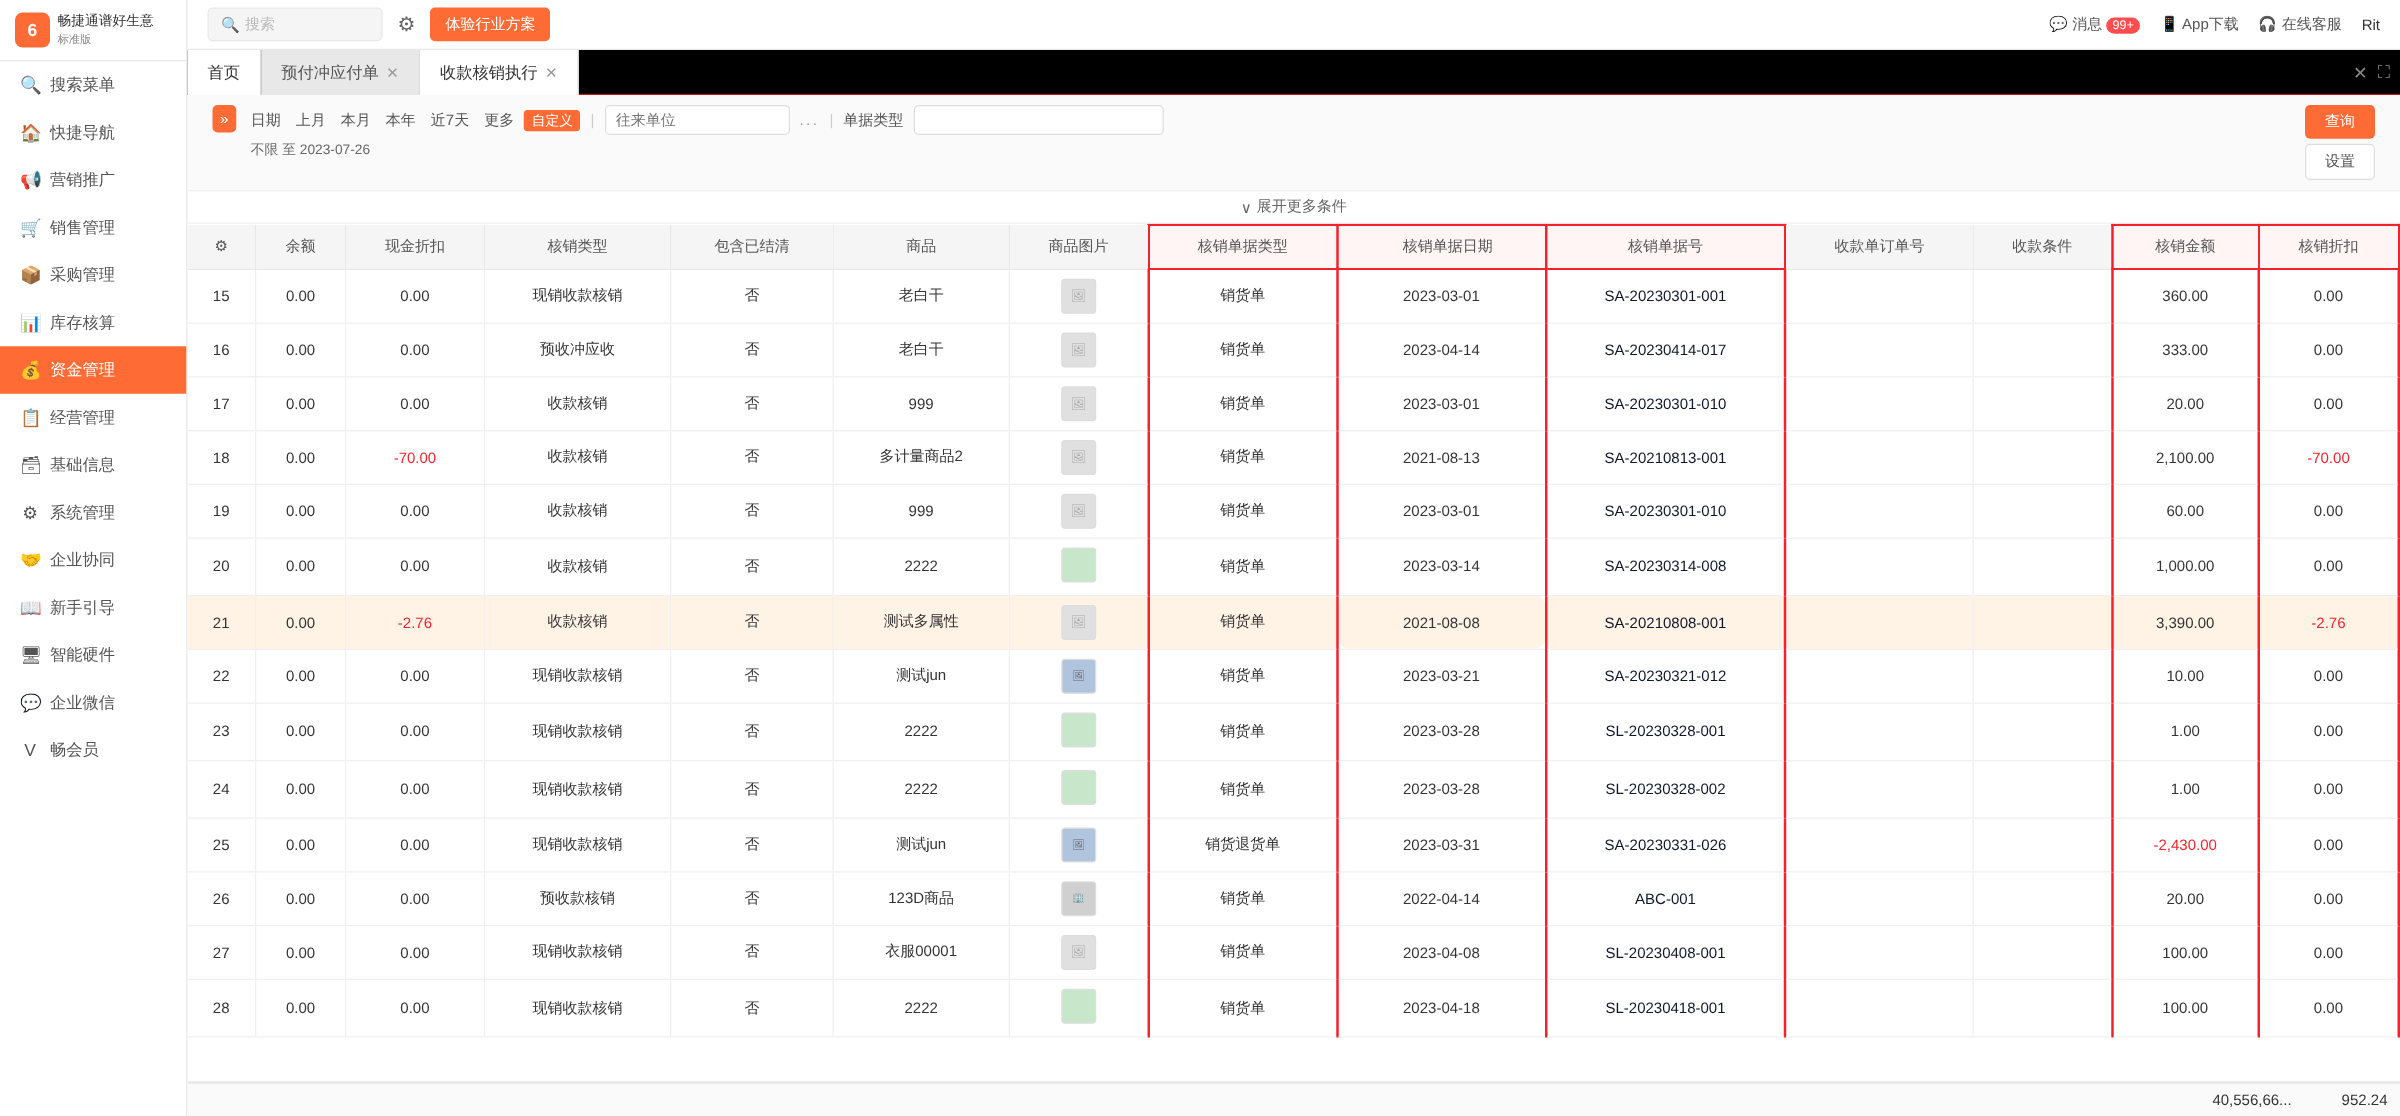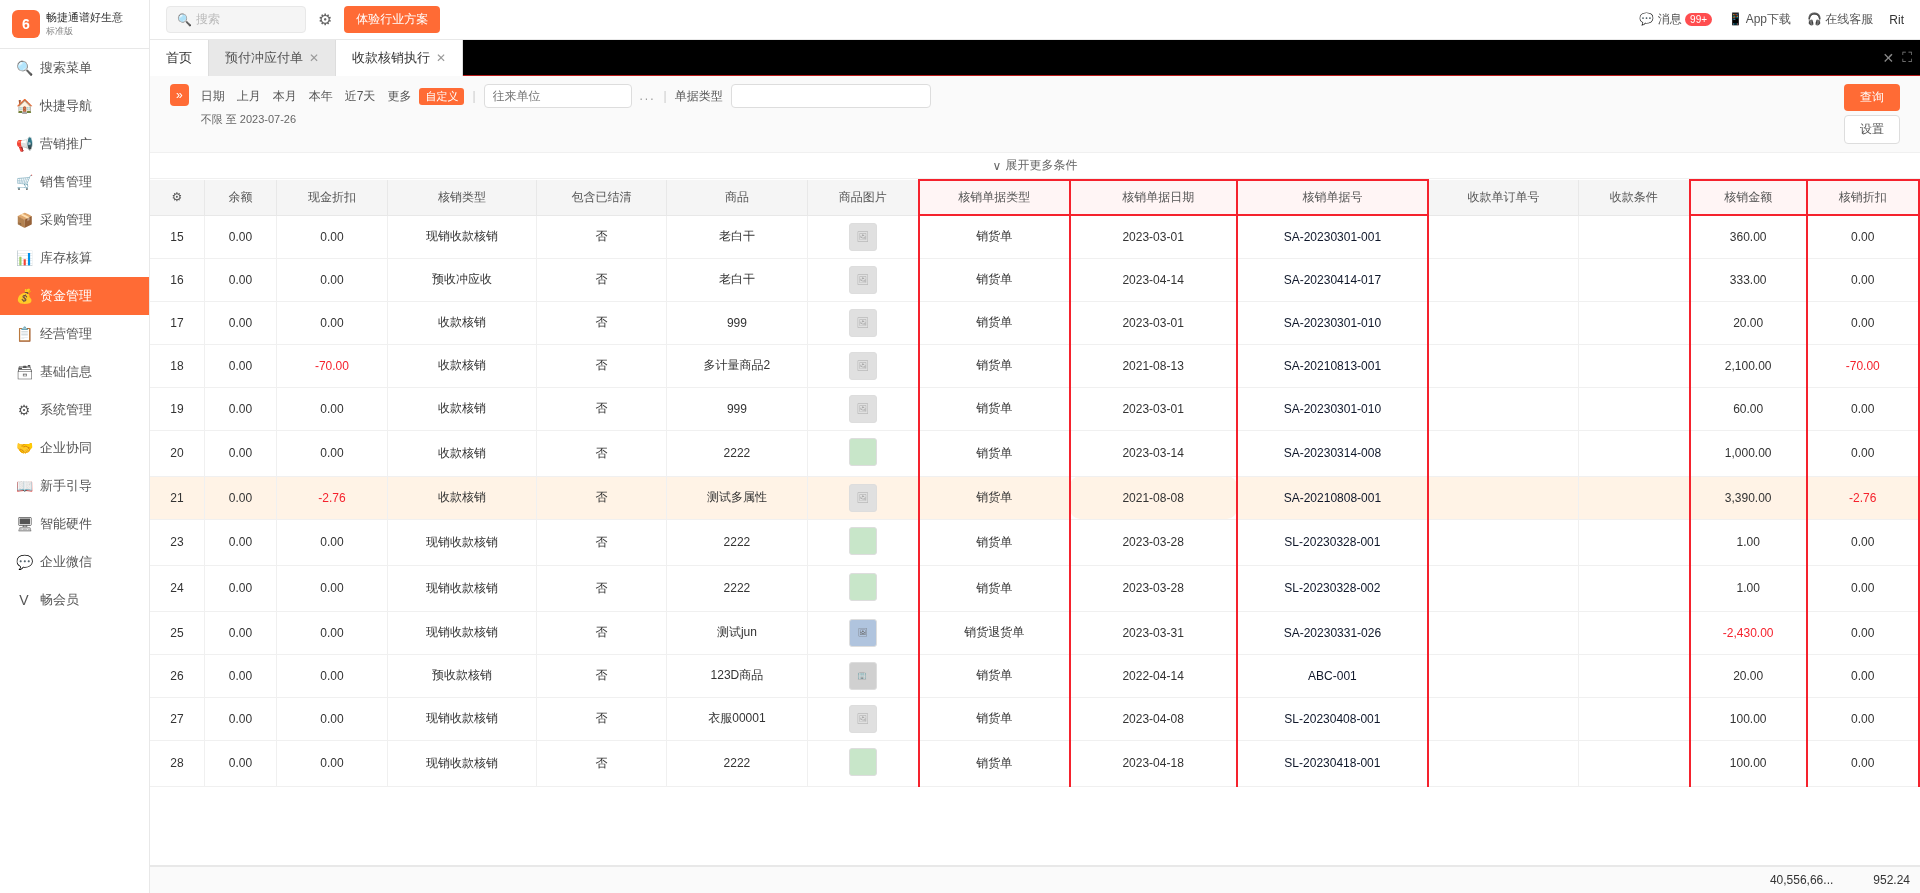--- a/index.html
+++ b/index.html
@@ -379,20 +379,36 @@
     <td style="text-align:center;"><div class="img-thumb img-thumb-gray">🖼</div></td>
     <td style="border-left:2px solid #f5222d;border-right:2px solid #f5222d;">销货单</td>
     <td style="border-left:2px solid #f5222d;border-right:2px solid #f5222d;border-radius:10px;">2021-08-08</td>
     <td style="border-left:2px solid #f5222d;border-right:2px solid #f5222d;"><a class="td-link">SA-20210808-001</a></td>
     <td></td>
     <td></td>
     <td style="border-left:2px solid #f5222d;border-right:2px solid #f5222d;">3,390.00</td>
     <td style="border-left:2px solid #f5222d;border-right:2px solid #f5222d;" class="td-red">-2.76</td>
   </tr>
             <tr>
+    <td>22</td>
+    <td>0.00</td>
+    <td>0.00</td>
+    <td>现销收款核销</td>
+    <td>否</td>
+    <td>测试jun</td>
+    <td style="text-align:center;"><div class="img-thumb" style="background:#b0c4de;font-size:8px;color:#666;">🖼</div></td>
+    <td style="border-left:2px solid #f5222d;border-right:2px solid #f5222d;">销货单</td>
+    <td style="border-left:2px solid #f5222d;border-right:2px solid #f5222d;">2023-03-21</td>
+    <td style="border-left:2px solid #f5222d;border-right:2px solid #f5222d;"><a class="td-link">SA-20230321-012</a></td>
+    <td></td>
+    <td></td>
+    <td style="border-left:2px solid #f5222d;border-right:2px solid #f5222d;">10.00</td>
+    <td style="border-left:2px solid #f5222d;border-right:2px solid #f5222d;">0.00</td>
+  </tr>
+            <tr>
     <td>23</td>
     <td>0.00</td>
     <td>0.00</td>
     <td>现销收款核销</td>
     <td>否</td>
     <td>2222</td>
     <td style="text-align:center;"><div class="img-thumb img-thumb-colored" style="background:#c8e6c9;"></div></td>
     <td style="border-left:2px solid #f5222d;border-right:2px solid #f5222d;">销货单</td>
     <td style="border-left:2px solid #f5222d;border-right:2px solid #f5222d;">2023-03-28</td>
     <td style="border-left:2px solid #f5222d;border-right:2px solid #f5222d;"><a class="td-link">SL-20230328-001</a></td>

